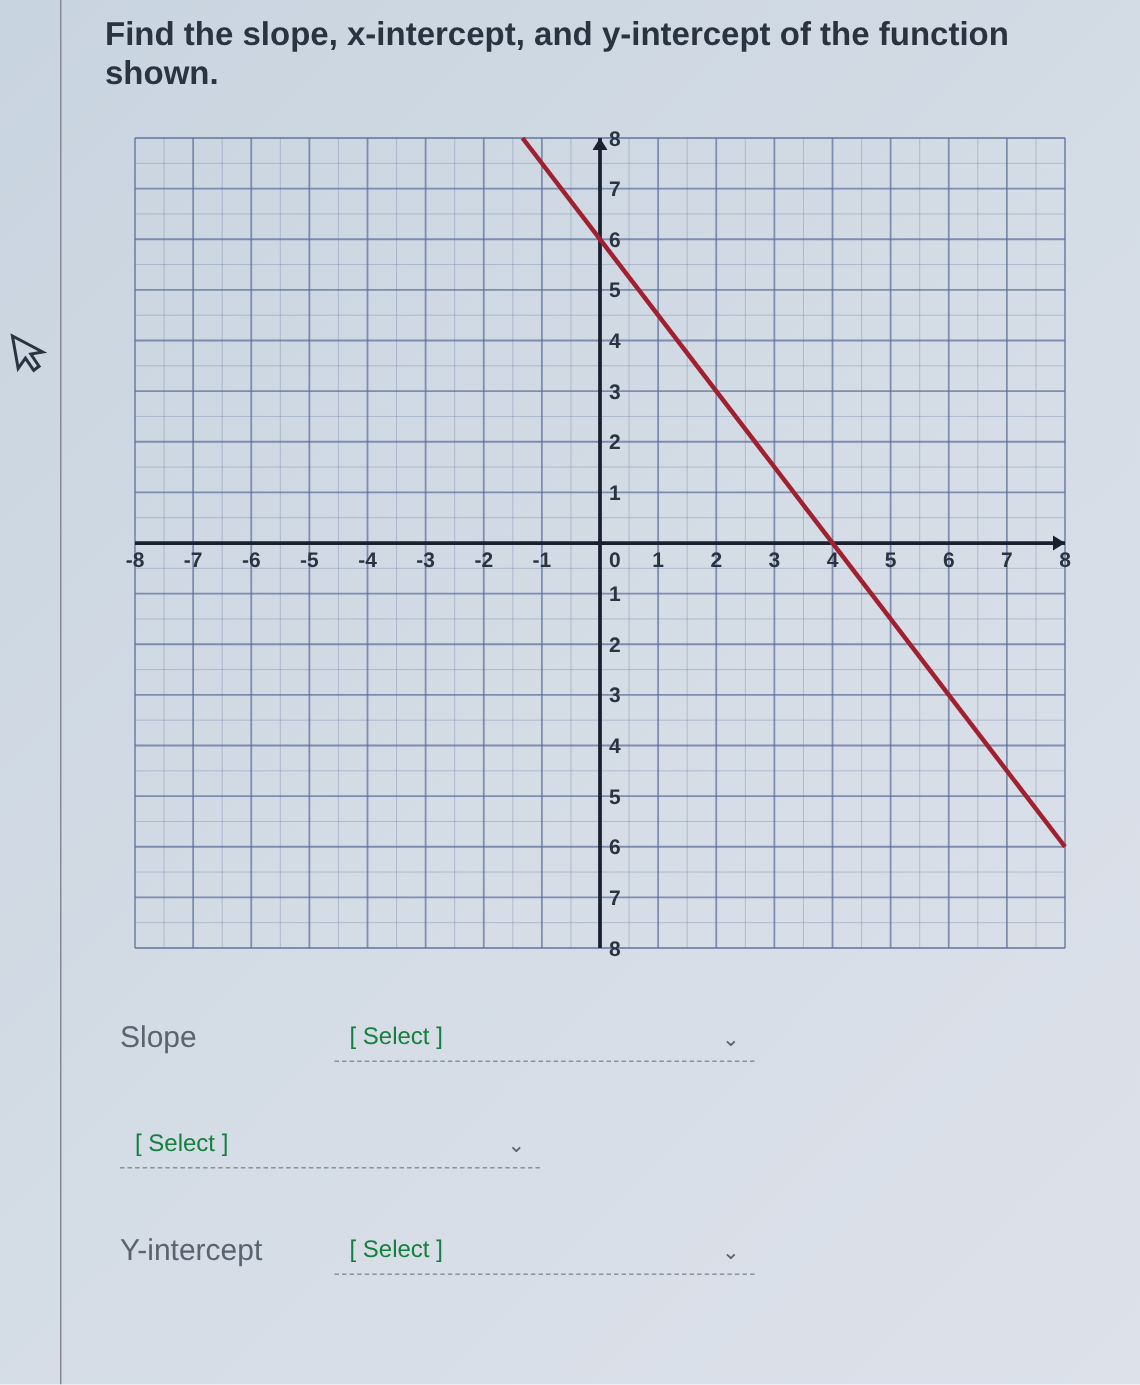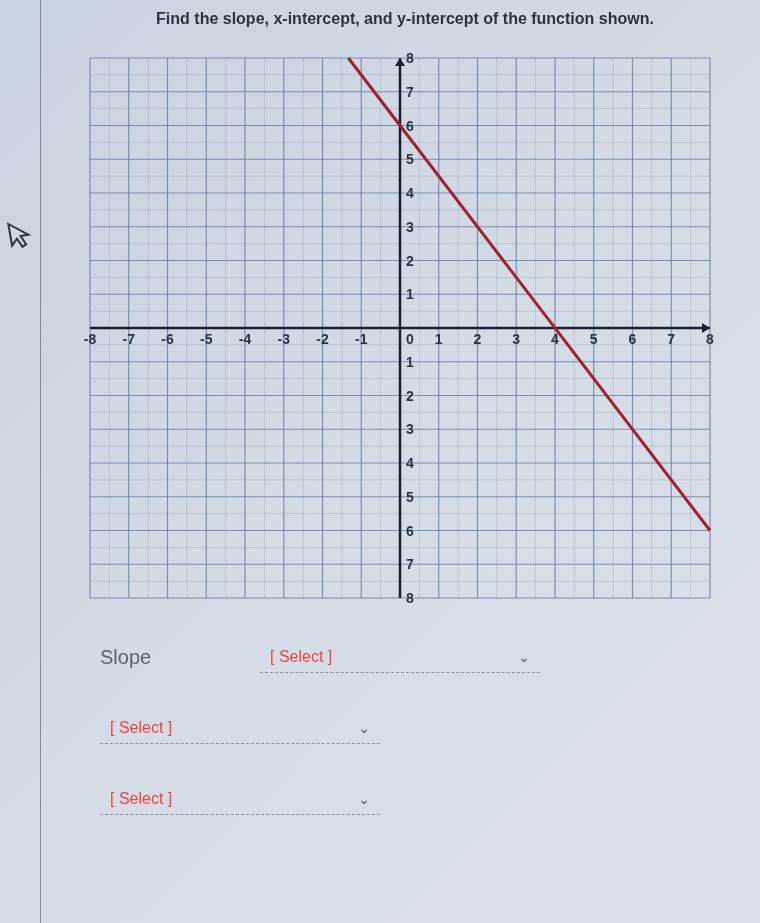--- a/index.html
+++ b/index.html
@@ -20,57 +20,55 @@
     }
     .divider-left {
       position: absolute;
       left: 40px;
       top: 0;
       bottom: 0;
       width: 1px;
       background: #889;
     }
     .question-text {
-      font-size: 16px;
+      font-size: 22px;
       font-weight: bold;
       color: #2a3440;
       margin-bottom: 20px;
       padding-left: 20px;
-      text-align: center;
     }
     .chart-container {
       margin-left: 30px;
       margin-bottom: 30px;
     }
     .answer-section {
       margin-left: 30px;
     }
     .answer-row {
       display: flex;
       align-items: center;
       margin-bottom: 40px;
-      gap: 30px;
-      margin-left: 20px;
+      gap: 13px;
     }
     .answer-label {
       font-size: 20px;
       color: #5a6470;
       min-width: 130px;
     }
     .select-box {
       display: flex;
       align-items: center;
       justify-content: space-between;
       border-bottom: 1px dashed #8892a3;
       padding: 6px 10px;
       min-width: 280px;
       cursor: pointer;
     }
     .select-placeholder {
-      color: #ef4444;
+      color: #15803d;
       font-size: 16px;
     }
     .chevron {
       color: #5a6470;
       font-size: 14px;
     }
     .cursor-icon {
       position: absolute;
       left: 8px;
       top: 220px;
@@ -217,19 +215,20 @@
     </div>
 
     <div class="answer-row">
       <div class="select-box">
         <span class="select-placeholder">[ Select ]</span>
         <span class="chevron">⌄</span>
       </div>
     </div>
 
     <div class="answer-row">
+      <span class="answer-label">Y-intercept</span>
       <div class="select-box">
         <span class="select-placeholder">[ Select ]</span>
         <span class="chevron">⌄</span>
       </div>
     </div>
   </div>
 </div>
 
 </body></html>

